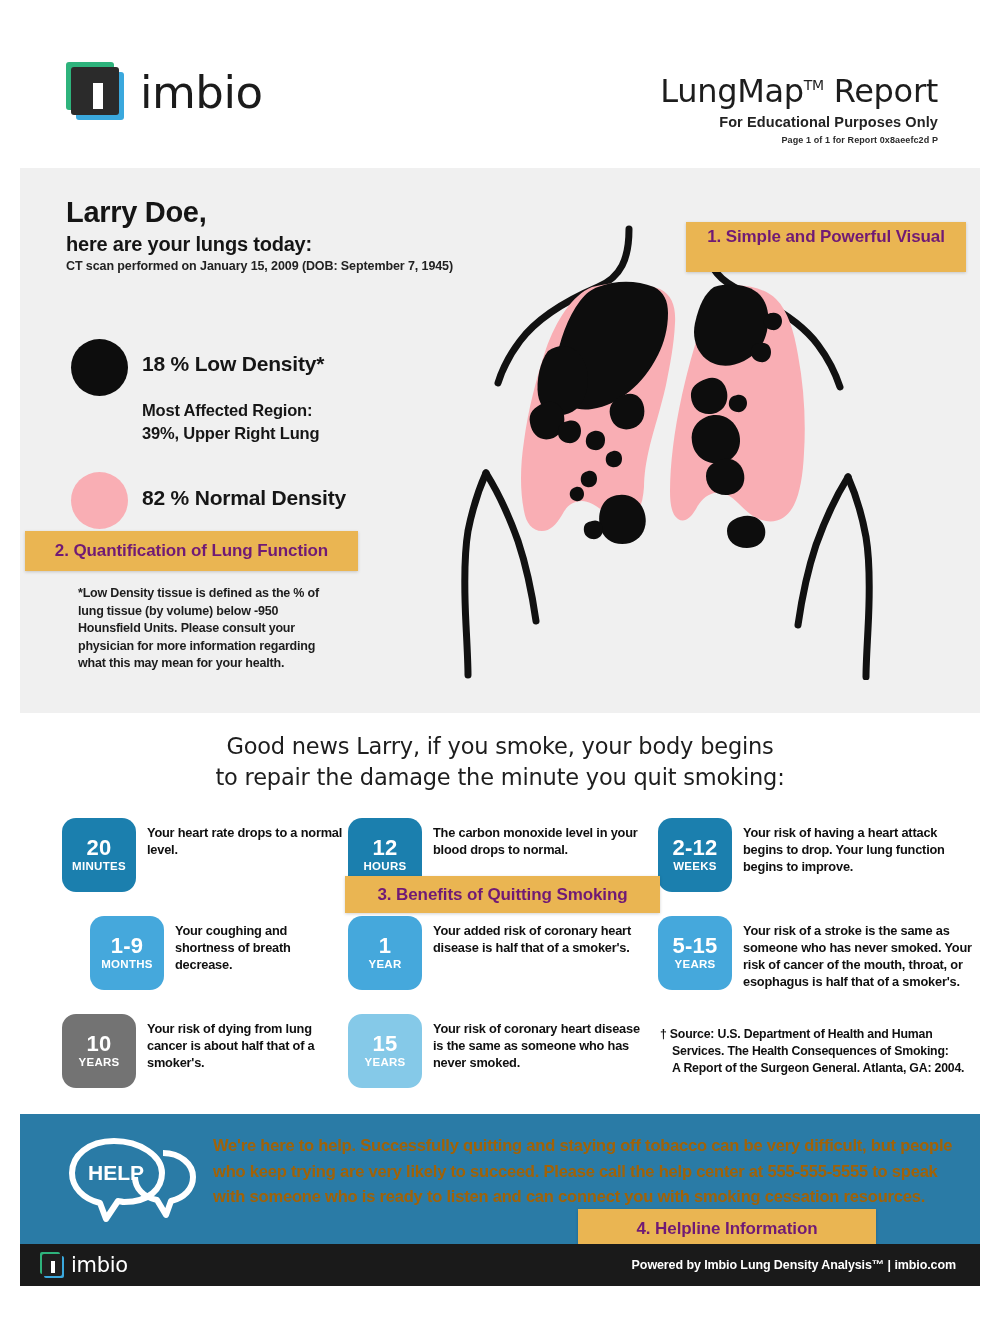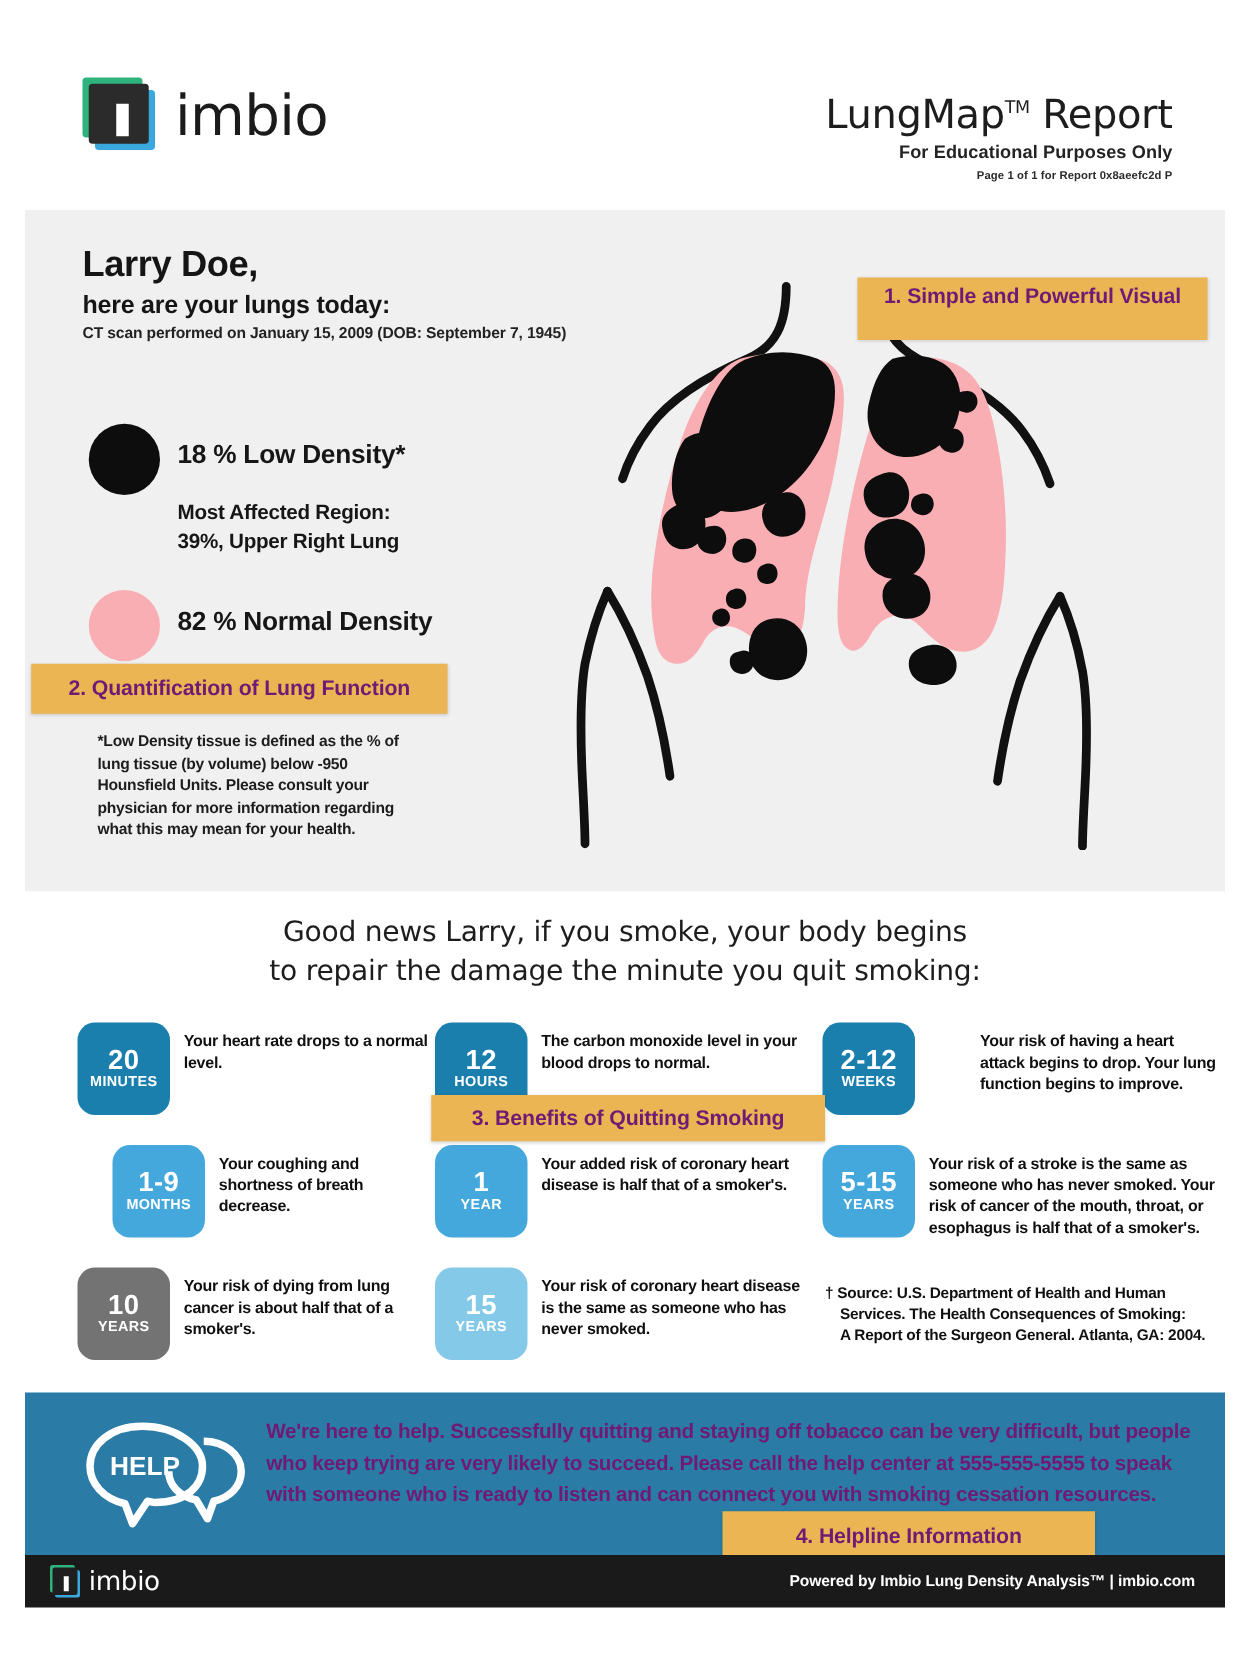--- a/index.html
+++ b/index.html
@@ -70,21 +70,21 @@
 
   .source { position:absolute; left:660px; top:1026px; width:320px; font-size:12.3px; font-weight:600;
             line-height:17px; color:#101010; letter-spacing:-0.2px; }
   .source .ind { display:block; padding-left:12px; text-indent:-12px; }
   .source .ind2 { display:block; padding-left:12px; }
 
   
   .helpbar { position:absolute; left:20px; top:1114px; width:960px; height:130px; background:#2a7ba6; }
   .helpicon { position:absolute; left:62px; top:1133px; width:140px; height:92px; }
   .helptxt { position:absolute; left:213px; top:1133px; width:740px; font-size:16.5px; line-height:25.5px;
-             color:#701a75; font-weight:600; letter-spacing:-0.2px; }
+             color:#a16207; font-weight:600; letter-spacing:-0.2px; }
   .helptxt b { font-weight:800; }
 
   
   .footer { position:absolute; left:20px; top:1244px; width:960px; height:42px; background:#1a1a1a; }
   .f-logo { position:absolute; left:40px; top:1252px; display:flex; align-items:center; }
   .f-mark { position:relative; width:24px; height:26px; }
   .f-g { position:absolute; left:0; top:0; width:20px; height:22px; background:#2eb37c; border-radius:2px; }
   .f-b { position:absolute; left:4px; top:4px; width:20px; height:22px; background:#3aa8dd; border-radius:2px; }
   .f-d { position:absolute; left:2px; top:2px; width:20px; height:22px; background:#1f1f1f; border-radius:2px; }
   .f-bar { position:absolute; left:9px; top:7px; width:4px; height:12px; background:#fff; }
@@ -245,21 +245,21 @@
       </div>
       <div class="ctext">Your added risk of coronary heart disease is half that of a smoker's.</div>
     </div>
   <div class="card" id="card5" style="left: 348px; top: 1014px; width: 300px;">
       <div class="badge" style="background:#85c9e8">
         <div class="num">15</div>
         <div class="unit">YEARS</div>
       </div>
       <div class="ctext">Your risk of coronary heart disease is <b>the same as someone who has never smoked.</b></div>
     </div>
-  <div class="card" id="card6" style="left: 658px; top: 818px; width: 320px; gap: 41px;">
+  <div class="card" id="card6" style="left: 658px; top: 818px; width: 320px;">
       <div class="badge" style="background:#1b7fae">
         <div class="num">2-12</div>
         <div class="unit">WEEKS</div>
       </div>
       <div class="ctext">Your risk of having a heart attack begins to drop. Your lung function begins to improve.</div>
     </div>
   <div class="card" id="card7" style="left: 658px; top: 916px; width: 320px;">
       <div class="badge" style="background:#45a8dc">
         <div class="num">5-15</div>
         <div class="unit">YEARS</div>

